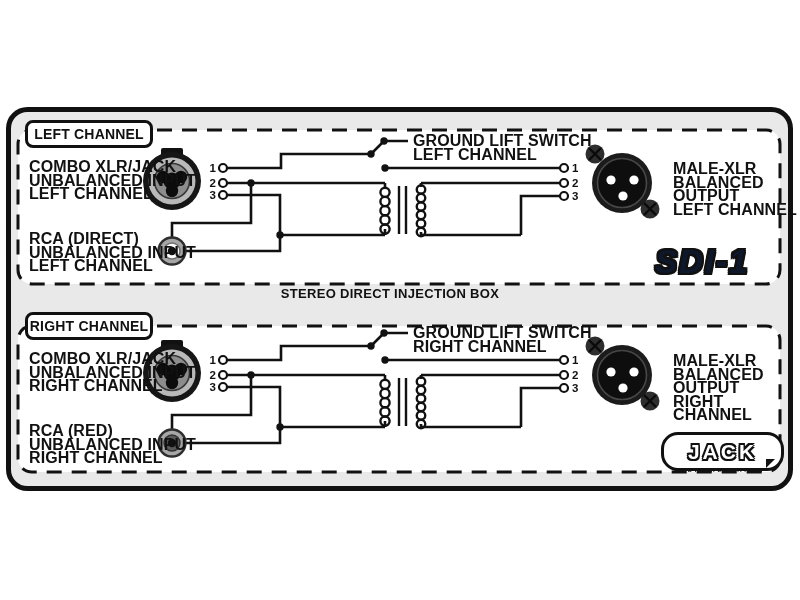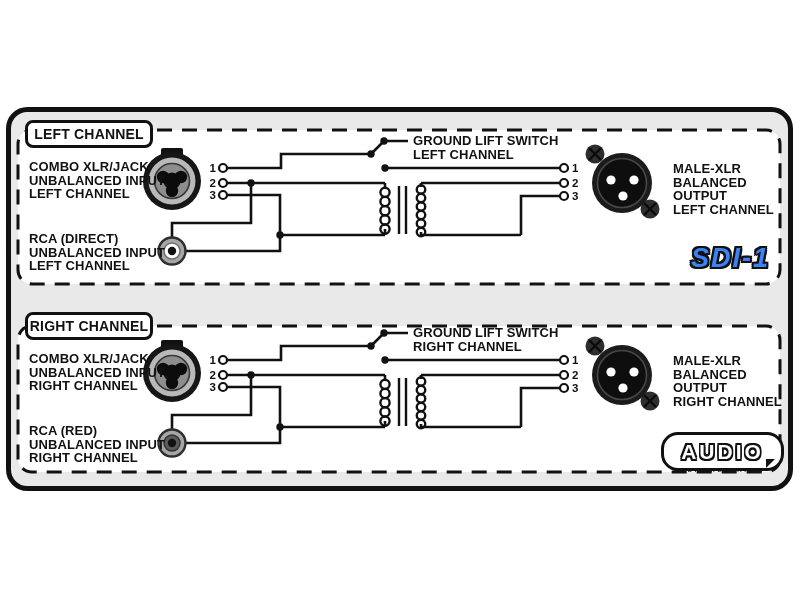--- a/index.html
+++ b/index.html
@@ -6,29 +6,29 @@
   body{width:800px;height:600px;position:relative;overflow:hidden;
        font-family:"Liberation Sans","DejaVu Sans",sans-serif;color:#111;}
   .abs{position:absolute;}
   svg{position:absolute;overflow:visible;}
   .chan-label{
     position:absolute;left:25px;width:122px;height:22px;
     background:#fff;border:3px solid #111;border-radius:8px;
     display:flex;align-items:center;justify-content:center;
     font-size:14px;font-weight:bold;letter-spacing:.2px;z-index:5;
   }
-  .lbl{position:absolute;font-size:13px;font-weight:bold;line-height:13.5px;letter-spacing:.1px;z-index:4;}
+  .lbl{position:absolute;font-size:16px;font-weight:bold;line-height:13.5px;letter-spacing:.1px;z-index:4;}
   .title{
     position:absolute;left:0;top:287px;width:780px;text-align:center;
     font-size:13px;font-weight:bold;line-height:14.5px;letter-spacing:.3px;z-index:4;
   }
   .model{
-    position:absolute;left:655px;top:243px;width:115px;text-align:right;
-    font-size:27px;font-weight:bold;font-style:italic;letter-spacing:2px;
-    color:#3b82f6;z-index:4;
+    position:absolute;left:655px;top:243px;width:115px;text-align:left;
+    font-size:33px;font-weight:bold;font-style:italic;letter-spacing:2px;
+    color:#0f172a;z-index:4;
     text-shadow:-2px -2px 0 #111,2px -2px 0 #111,-2px 2px 0 #111,2px 2px 0 #111,
                 -2px 0 0 #111,2px 0 0 #111,0 -2px 0 #111,0 2px 0 #111;
   }
   .brand{
     position:absolute;left:661px;top:432px;width:117px;height:33px;
     border:3px solid #111;border-radius:17px;background:#fff;
     display:flex;align-items:center;justify-content:center;z-index:4;
     font-size:21px;font-weight:bold;letter-spacing:3px;color:#fff;
     text-shadow:-1.6px -1.6px 0 #111,1.6px -1.6px 0 #111,-1.6px 1.6px 0 #111,1.6px 1.6px 0 #111,
                 -1.6px 0 0 #111,1.6px 0 0 #111,0 -1.6px 0 #111,0 1.6px 0 #111;
@@ -258,18 +258,19 @@
   <div>GROUND LIFT SWITCH</div>
   <div>RIGHT CHANNEL</div>
 </div>
 <div class="lbl" style="left:673px;top:354px">
   <div>MALE-XLR</div>
   <div>BALANCED OUTPUT</div>
   <div>RIGHT CHANNEL</div>
 </div>
 
 <div class="title">
+  <div>STEREO DIRECT INJECTION BOX</div>
 </div>
 
 <div class="model">SDI-1</div>
-<div class="brand">AUDIO</div>
+<div class="brand">JACK</div>
 <div class="brand-tail"></div>
 <div class="brand-tagline">AUDIO RESEARCH</div>
 
 </body></html>

